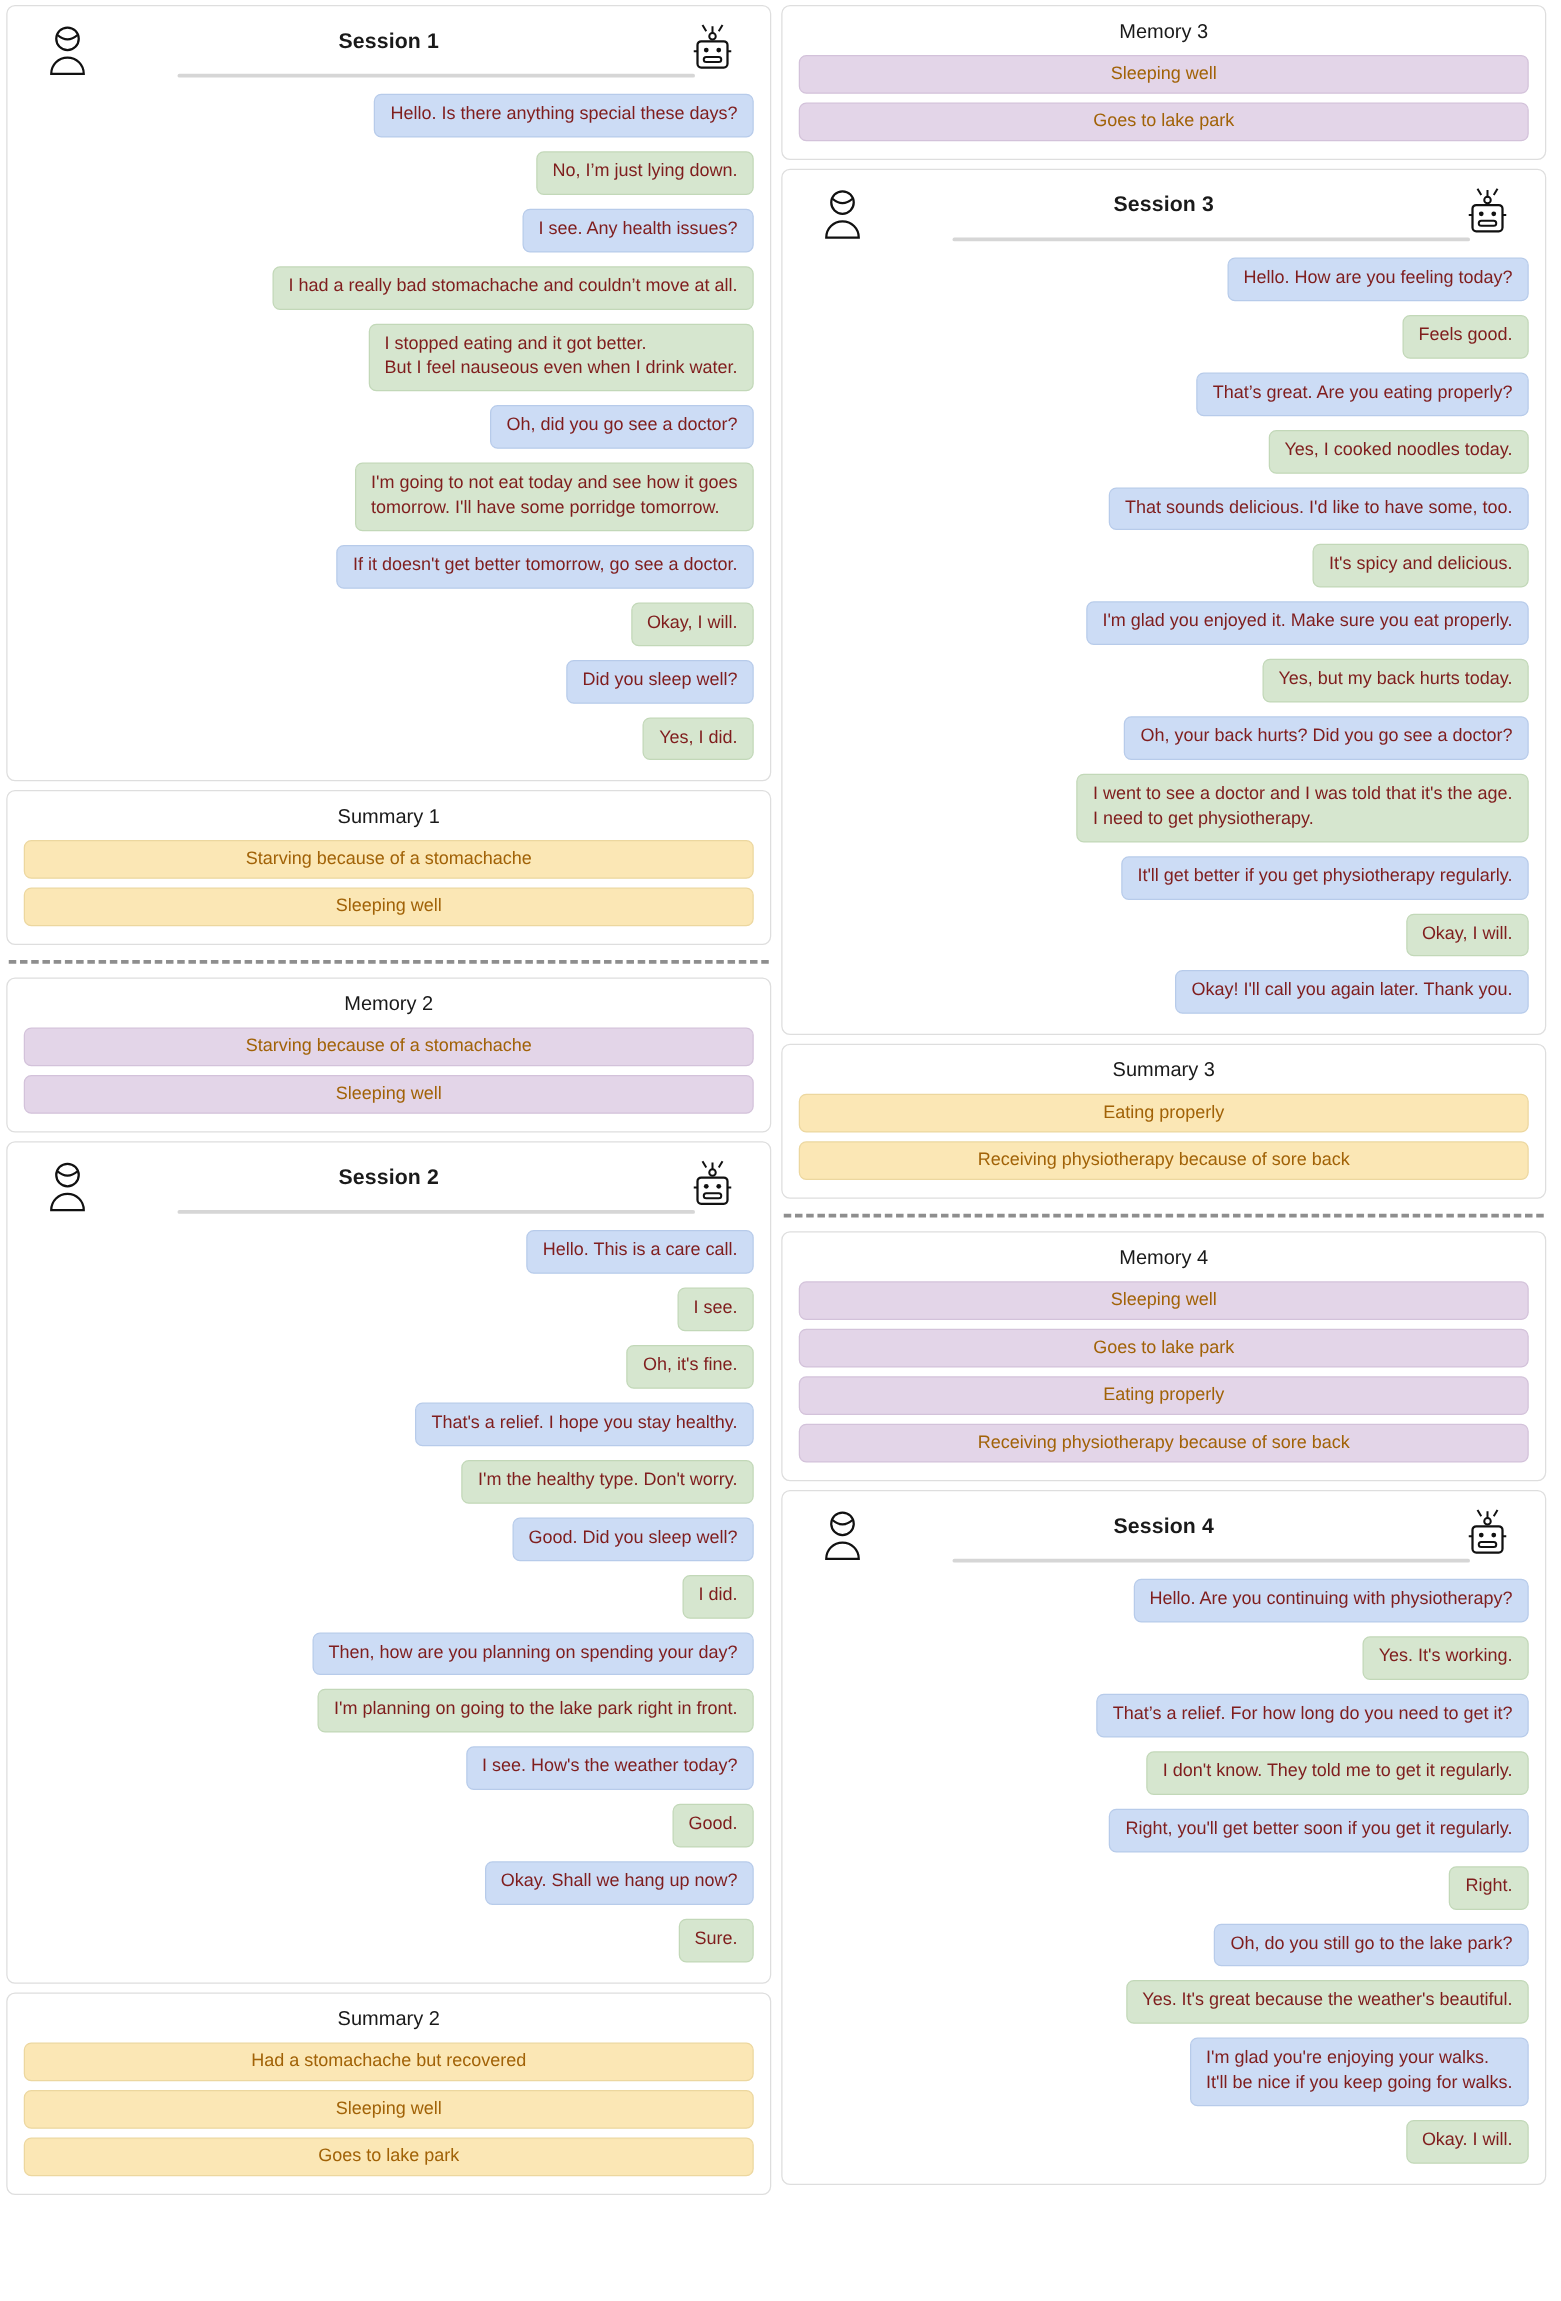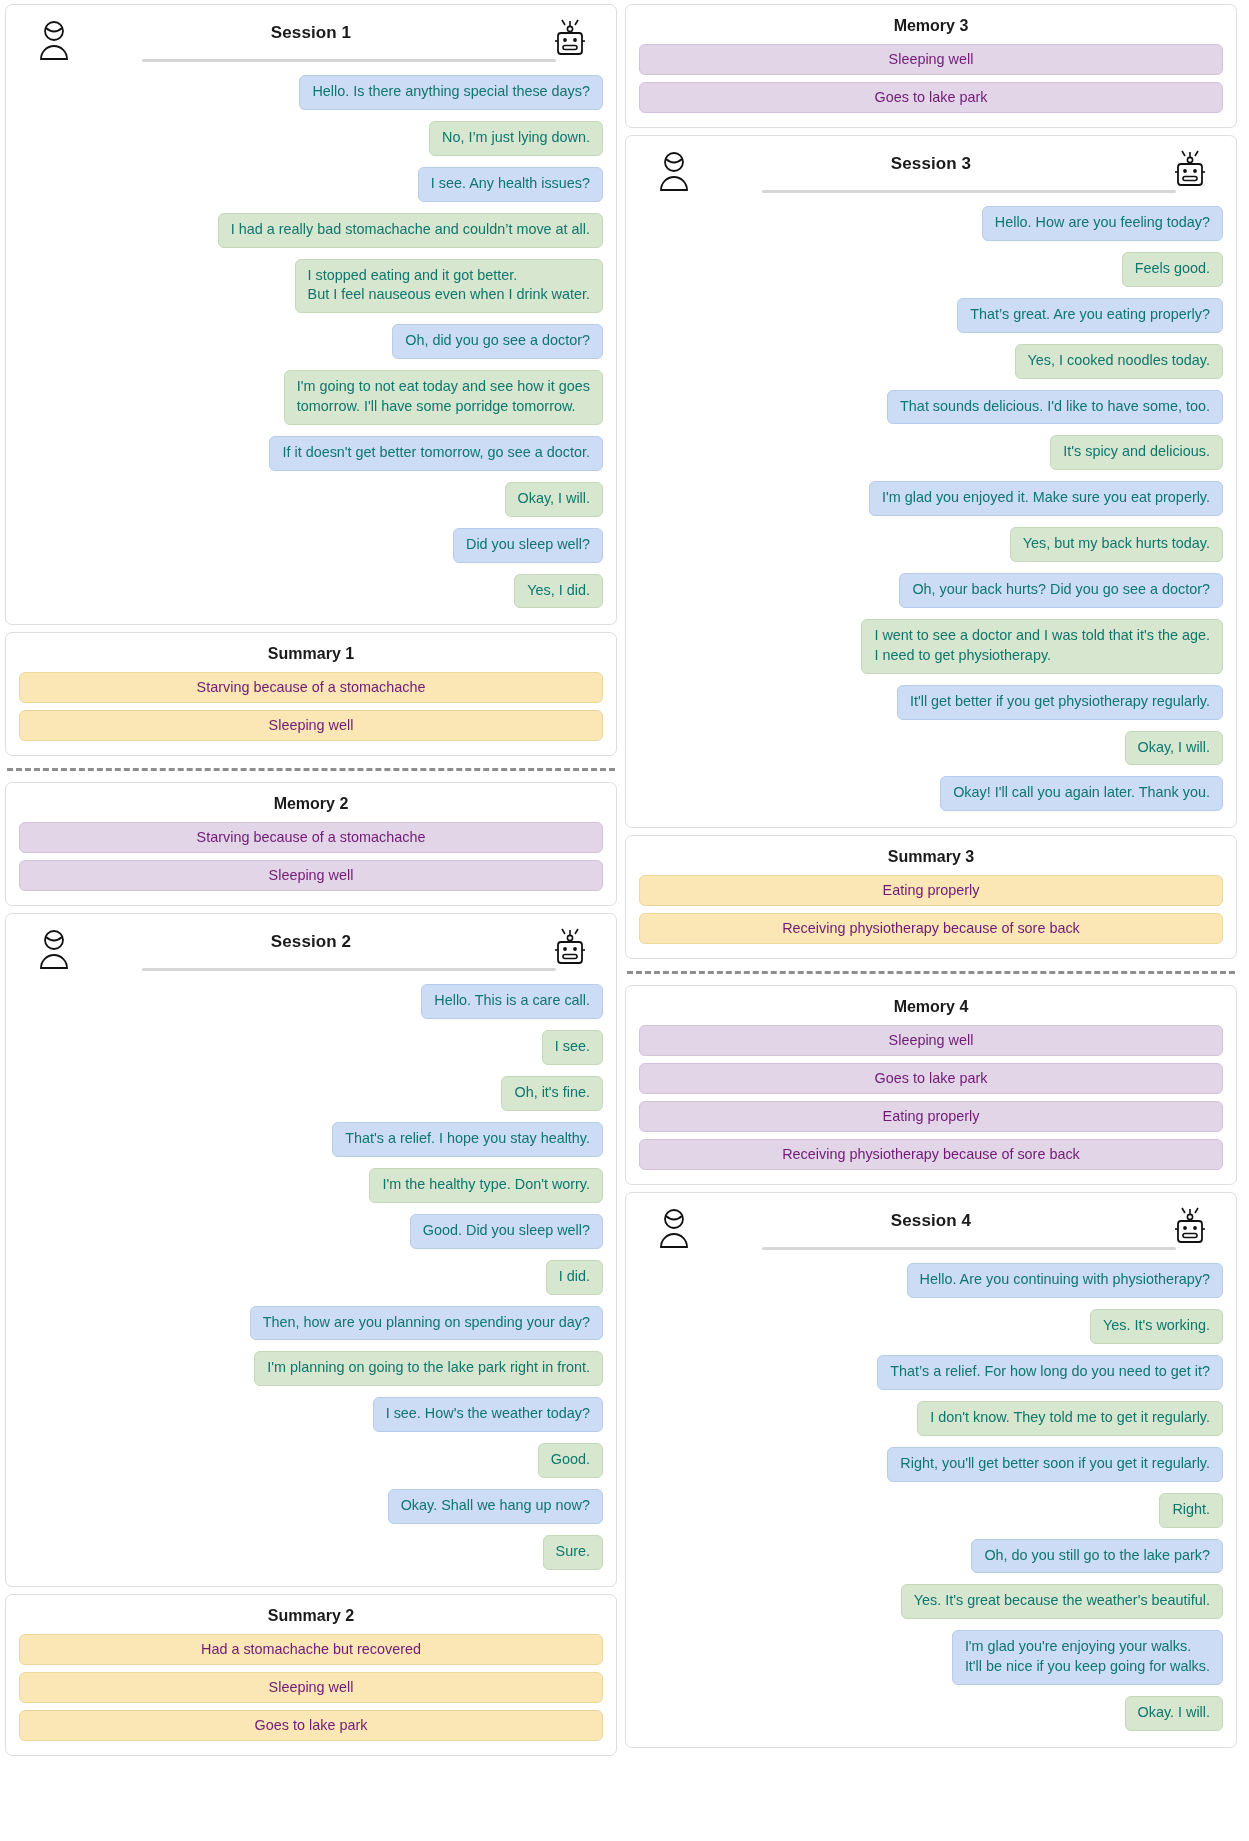--- a/index.html
+++ b/index.html
@@ -62,56 +62,56 @@
   }
   .avatar-bot {
     position: absolute;
     right: 16px; top: 2px;
     width: 34px; height: 44px;
   }
 
   .panel-title {
     text-align: center;
     font-size: 16px;
-    font-weight: bold;
+    font-weight: normal;
     color: #1a1a1a;
     margin: 2px 0 9px 0;
   }
 
   
   .chat { display: flex; flex-direction: column; gap: 11px; }
   .row { display: flex; width: 100%; }
   .row.left  { justify-content: flex-end; }
   .row.right { justify-content: flex-end; }
   .bubble {
     font-size: 14.4px;
     line-height: 1.38;
     padding: 6px 12px 7px 12px;
     border-radius: 6px;
-    color: #0f766e;
+    color: #7f1d1d;
     max-width: 95%;
     white-space: pre-line;
   }
   .bubble.user {
     background: #d6e6cf;
     border: 1px solid #c2d8b8;
   }
   .bubble.bot {
     background: #ccdcf5;
     border: 1px solid #b7cbea;
   }
 
   
   .chips { display: flex; flex-direction: column; gap: 7px; }
   .chip {
     text-align: center;
     font-size: 14.4px;
     padding: 6px 10px 7px 10px;
     border-radius: 6px;
-    color: #701a75;
+    color: #a16207;
   }
   .chip.memory  { background: #e3d5e8; border: 1px solid #d3c2da; }
   .chip.summary { background: #fbe7b5; border: 1px solid #ecd79f; }
 
   
   .divider {
     height: 0;
     border-top: 3px dashed #8e8e8e;
     margin: 5px 2px 4px 2px;
   }

